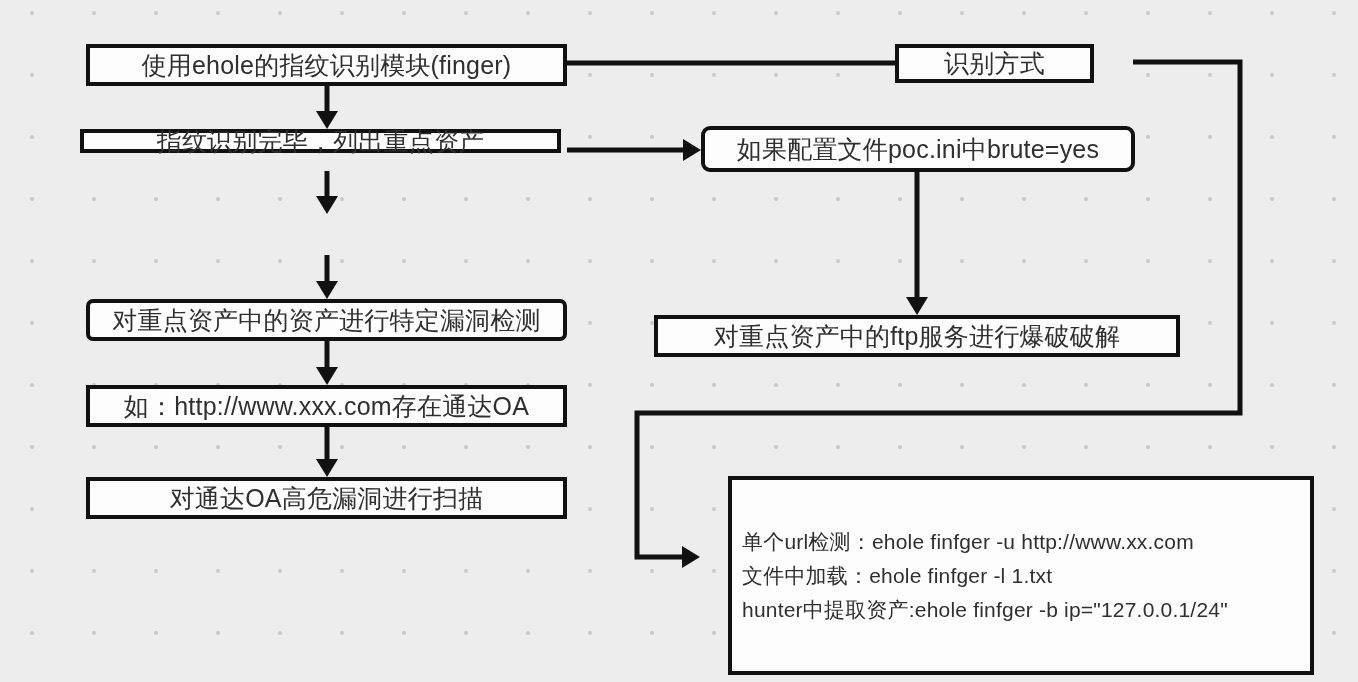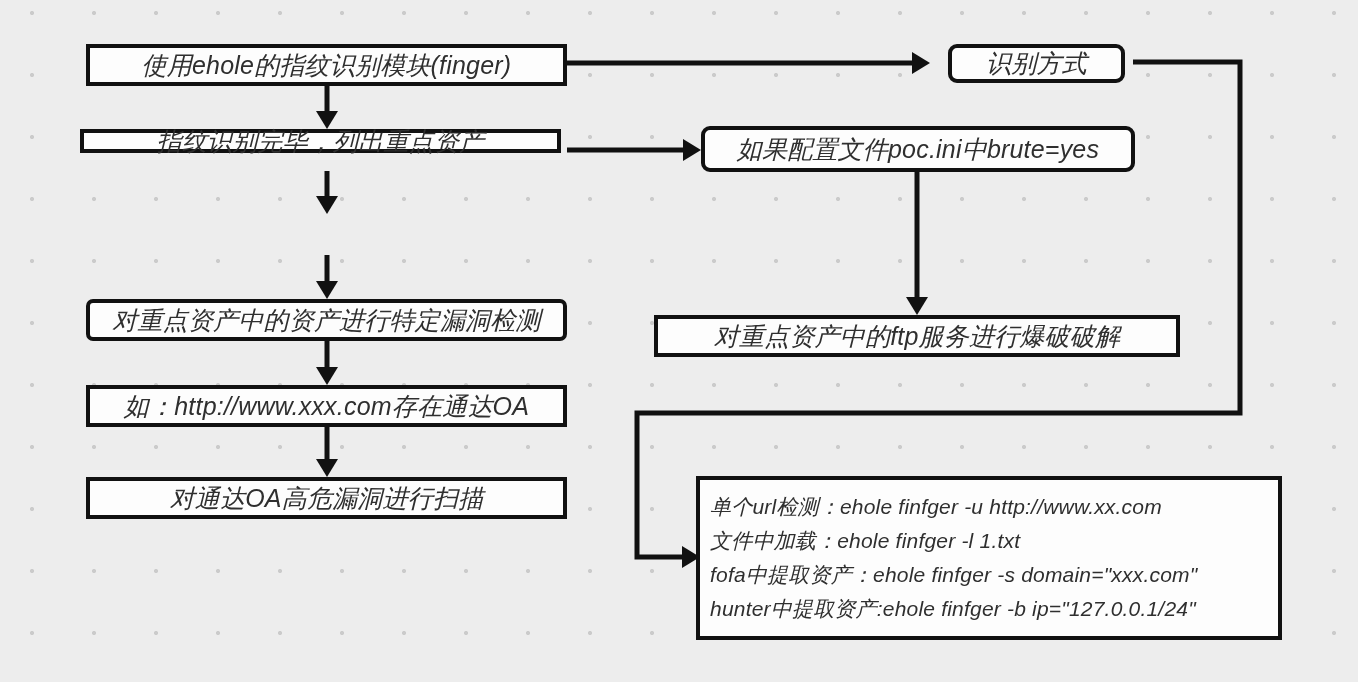--- a/index.html
+++ b/index.html
@@ -37,21 +37,20 @@
     border:4px solid var(--stroke);
     color:var(--text);
     display:flex;
     align-items:center;
     justify-content:center;
     text-align:center;
     font-size:25px;
     line-height:1.15;
     white-space:nowrap;
     letter-spacing:0.2px;
-    font-style:italic;
   }
   .node.multiline{
     flex-direction:column;
     align-items:flex-start;
     justify-content:center;
     text-align:left;
     font-size:21px;
     padding:8px 10px;
     white-space:nowrap;
   }
@@ -118,26 +117,25 @@
 
   <div class="node" style="left:80px;top:129px;width:481px;height:24px;">指纹识别完毕，列出重点资产</div>
 
 
   <div class="node" style="left:86px;top:299px;width:481px;height:42px;border-radius:7px;">对重点资产中的资产进行特定漏洞检测</div>
 
   <div class="node" style="left:86px;top:385px;width:481px;height:42px;">如：http://www.xxx.com存在通达OA</div>
 
   <div class="node" style="left:86px;top:477px;width:481px;height:42px;">对通达OA高危漏洞进行扫描</div>
 
-  <div class="node" style="left:948px;top:44px;width:177px;height:39px;border-radius:9px;">识别方式</div>
+  <div class="node" style="left:895px;top:44px;width:199px;height:39px;">识别方式</div>
 
   <div class="node" style="left:701px;top:126px;width:434px;height:46px;border-radius:9px;">如果配置文件poc.ini中brute=yes</div>
 
   <div class="node" style="left:654px;top:315px;width:526px;height:42px;">对重点资产中的ftp服务进行爆破破解</div>
 
-  <div class="node multiline" style="left:696px;top:476px;width:586px;height:164px;text-align:right;">
+  <div class="node multiline" style="left:728px;top:476px;width:586px;height:199px;text-align:right;">
     <div class="cmd-line">单个url检测：ehole finfger -u http://www.xx.com</div>
     <div class="cmd-line">文件中加载：ehole finfger -l 1.txt</div>
-    <div class="cmd-line">fofa中提取资产：ehole finfger -s domain="xxx.com"</div>
     <div class="cmd-line">hunter中提取资产:ehole finfger -b ip="127.0.0.1/24"</div>
   </div>
 
 </div>
 
 </body></html>

